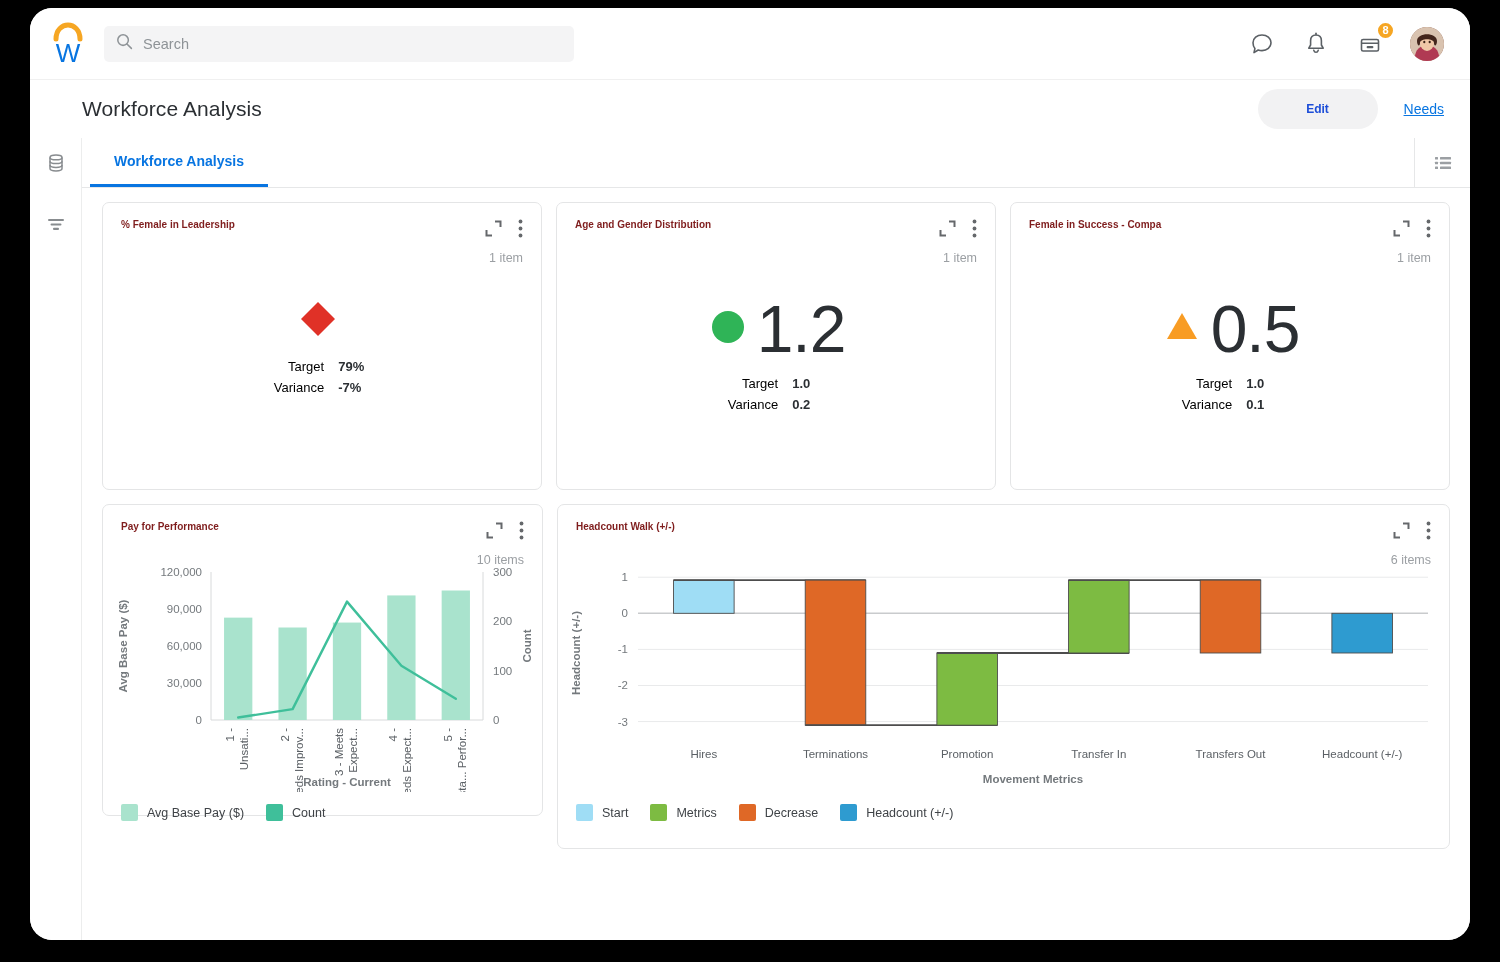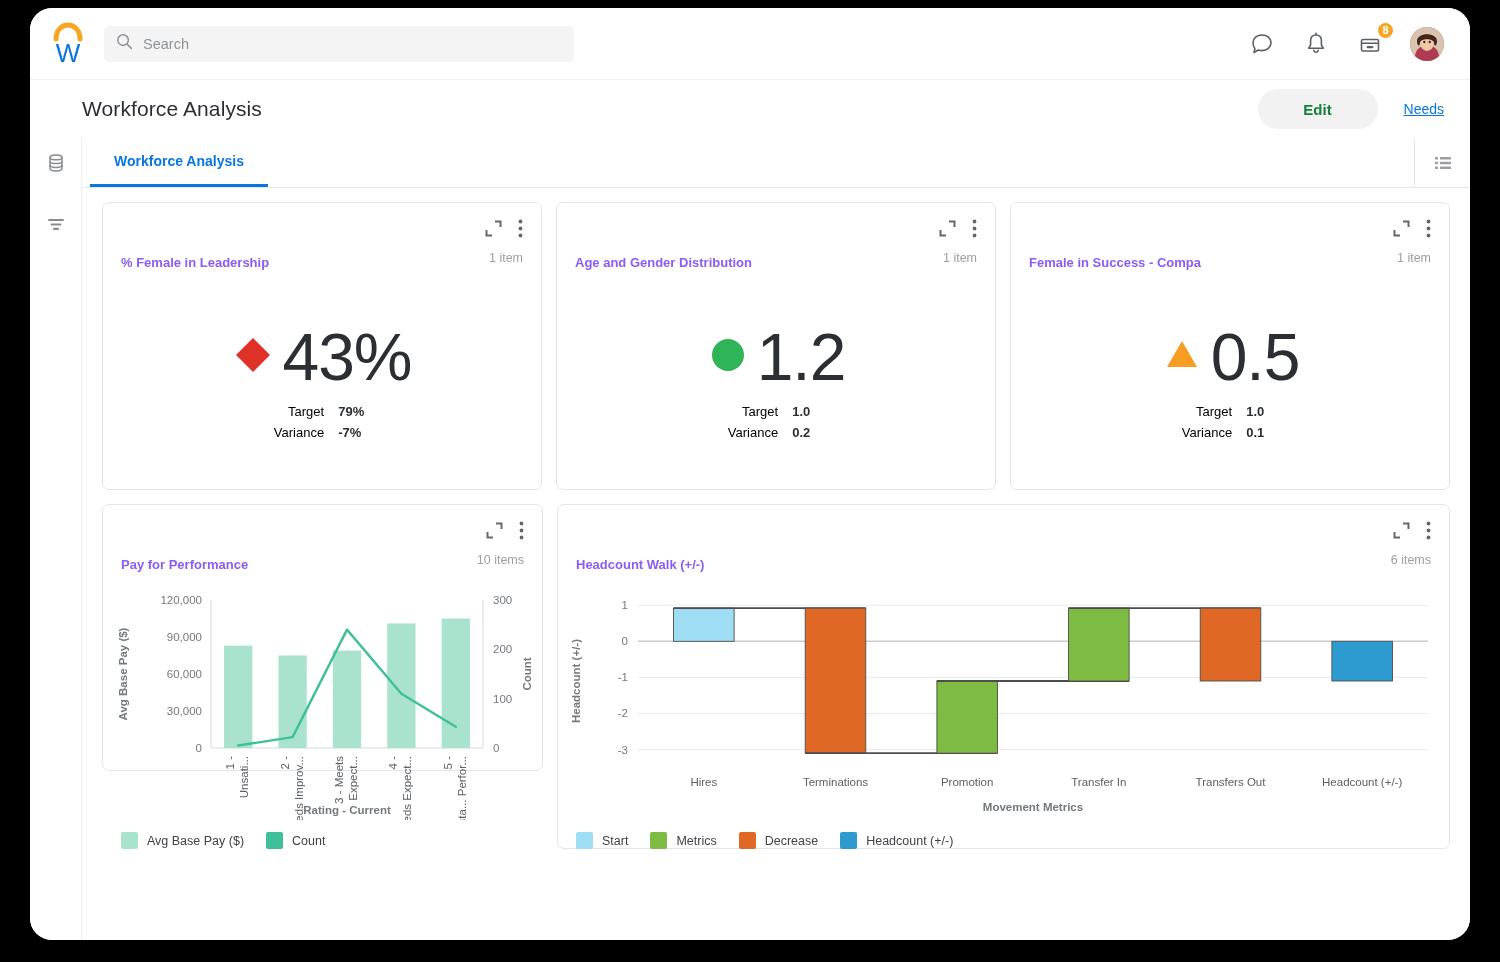--- a/index.html
+++ b/index.html
@@ -71,23 +71,23 @@
     height: 58px;
     display: flex; align-items: center;
     padding: 0 26px 0 52px;
     background: #fff;
   }
   .page-title { font-size: 21px; color: #2b2f33; font-weight: 400; letter-spacing: .1px; }
   .ph-spacer { flex: 1 1 auto; }
   .edit-btn {
     height: 40px; min-width: 120px; padding: 0 26px;
     border: 0; border-radius: 20px;
-    background: #f2f2f3; color: #15803d;
+    background: #f2f2f3; color: #1d4ed8;
     font-family: "Liberation Sans", sans-serif;
-    font-size: 15px; font-weight: 700; cursor: pointer;
+    font-size: 12px; font-weight: 700; cursor: pointer;
   }
   .help-link {
     margin-left: 26px;
     font-size: 14px; color: #0875e1; text-decoration: underline; cursor: pointer;
   }
 
   
   .body-wrap { display: flex; height: calc(932px - 72px - 58px); }
   .rail {
     width: 52px; flex: 0 0 52px;
@@ -122,21 +122,21 @@
   .grid { padding: 14px 20px 0 20px; }
   .row { display: flex; gap: 14px; margin-bottom: 14px; }
 
   .card {
     background: #fff;
     border: 1px solid #e4e5e6;
     border-radius: 7px;
     position: relative;
   }
   .card-head { display: flex; align-items: flex-start; padding: 16px 18px 0 18px; }
-  .card-title { font-size: 13px; font-weight: 700; color: #8b5cf6; margin-top: 36px; }
+  .card-title { font-size: 10px; font-weight: 700; color: #7f1d1d; }
   .card-head-spacer { flex: 1 1 auto; }
   .card-actions { display: flex; align-items: center; gap: 16px; }
   .ic-expand, .ic-kebab { cursor: pointer; opacity: .8; }
   .item-count {
     position: absolute; right: 18px; top: 48px;
     font-size: 12.5px; color: #9b9fa3;
   }
 
   
   .kpi-card { flex: 1 1 0; height: 288px; }
@@ -146,21 +146,21 @@
   }
   .kpi-main { display: flex; align-items: center; justify-content: center; }
   .kpi-shape { margin-right: 8px; flex: 0 0 auto; }
   .kpi-value { font-size: 66px; font-weight: 400; color: #2b2f33; line-height: .95; letter-spacing: -1px; }
   .kpi-stats { margin-top: 12px; font-size: 13px; }
   .kpi-stat-row { display: flex; justify-content: flex-end; line-height: 21px; }
   .kpi-stat-label { color: #000000; text-align: right; }
   .kpi-stat-val { color: #2b2f33; font-weight: 700; width: 46px; text-align: left; padding-left: 14px; }
 
   
-  .chart-card-left { flex: 0 0 441px; height: 267px; }
+  .chart-card-left { flex: 0 0 441px; height: 312px; }
   .chart-card-right { flex: 1 1 auto; height: 345px; }
 
   .chart-area { position: relative; }
   .tick { font-size: 11.5px; fill: #74797d; font-family: "Liberation Sans", sans-serif; }
   .cat-tick { font-size: 11.5px; fill: #5b6065; font-family: "Liberation Sans", sans-serif; }
 
   .legend { display: flex; align-items: center; gap: 9px; }
   .legend-row { display: flex; align-items: center; gap: 22px; padding-left: 18px; }
   .legend-swatch { width: 17px; height: 17px; border-radius: 2px; flex: 0 0 auto; }
   .legend-text { font-size: 12.5px; color: #3f4347; }
@@ -297,21 +297,20 @@
               </div>
             </div>
             <div class="item-count">1 item</div>
             <div class="kpi-body">
               <div class="kpi-main">
                 <span class="kpi-shape">
                   <svg width="42" height="42" viewBox="0 0 42 42">
                     <rect x="9" y="9" width="24" height="24" transform="rotate(45 21 21)" fill="#e03127"></rect>
                   </svg>
                 </span>
-                <span class="kpi-value">43%</span>
               </div>
               <div class="kpi-stats">
                 <div class="kpi-stat-row">
                   <span class="kpi-stat-label">Target</span>
                   <span class="kpi-stat-val">79%</span>
                 </div>
                 <div class="kpi-stat-row">
                   <span class="kpi-stat-label">Variance</span>
                   <span class="kpi-stat-val">-7%</span>
                 </div>

